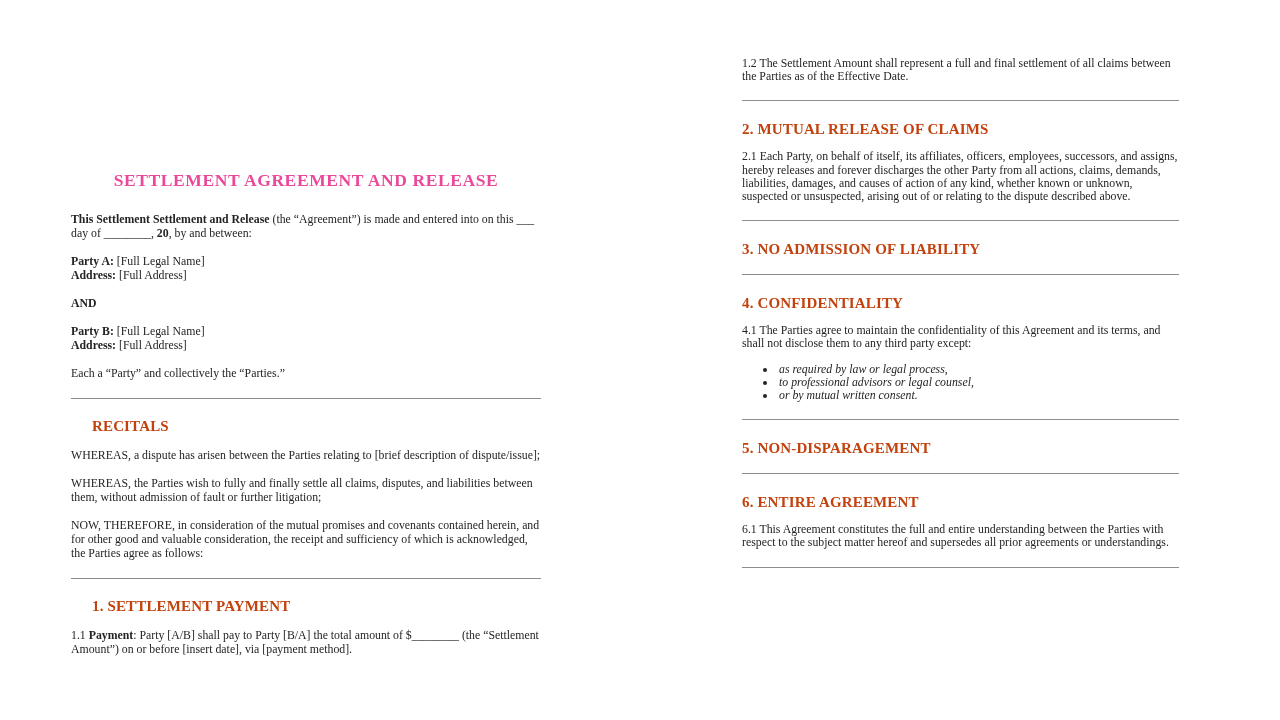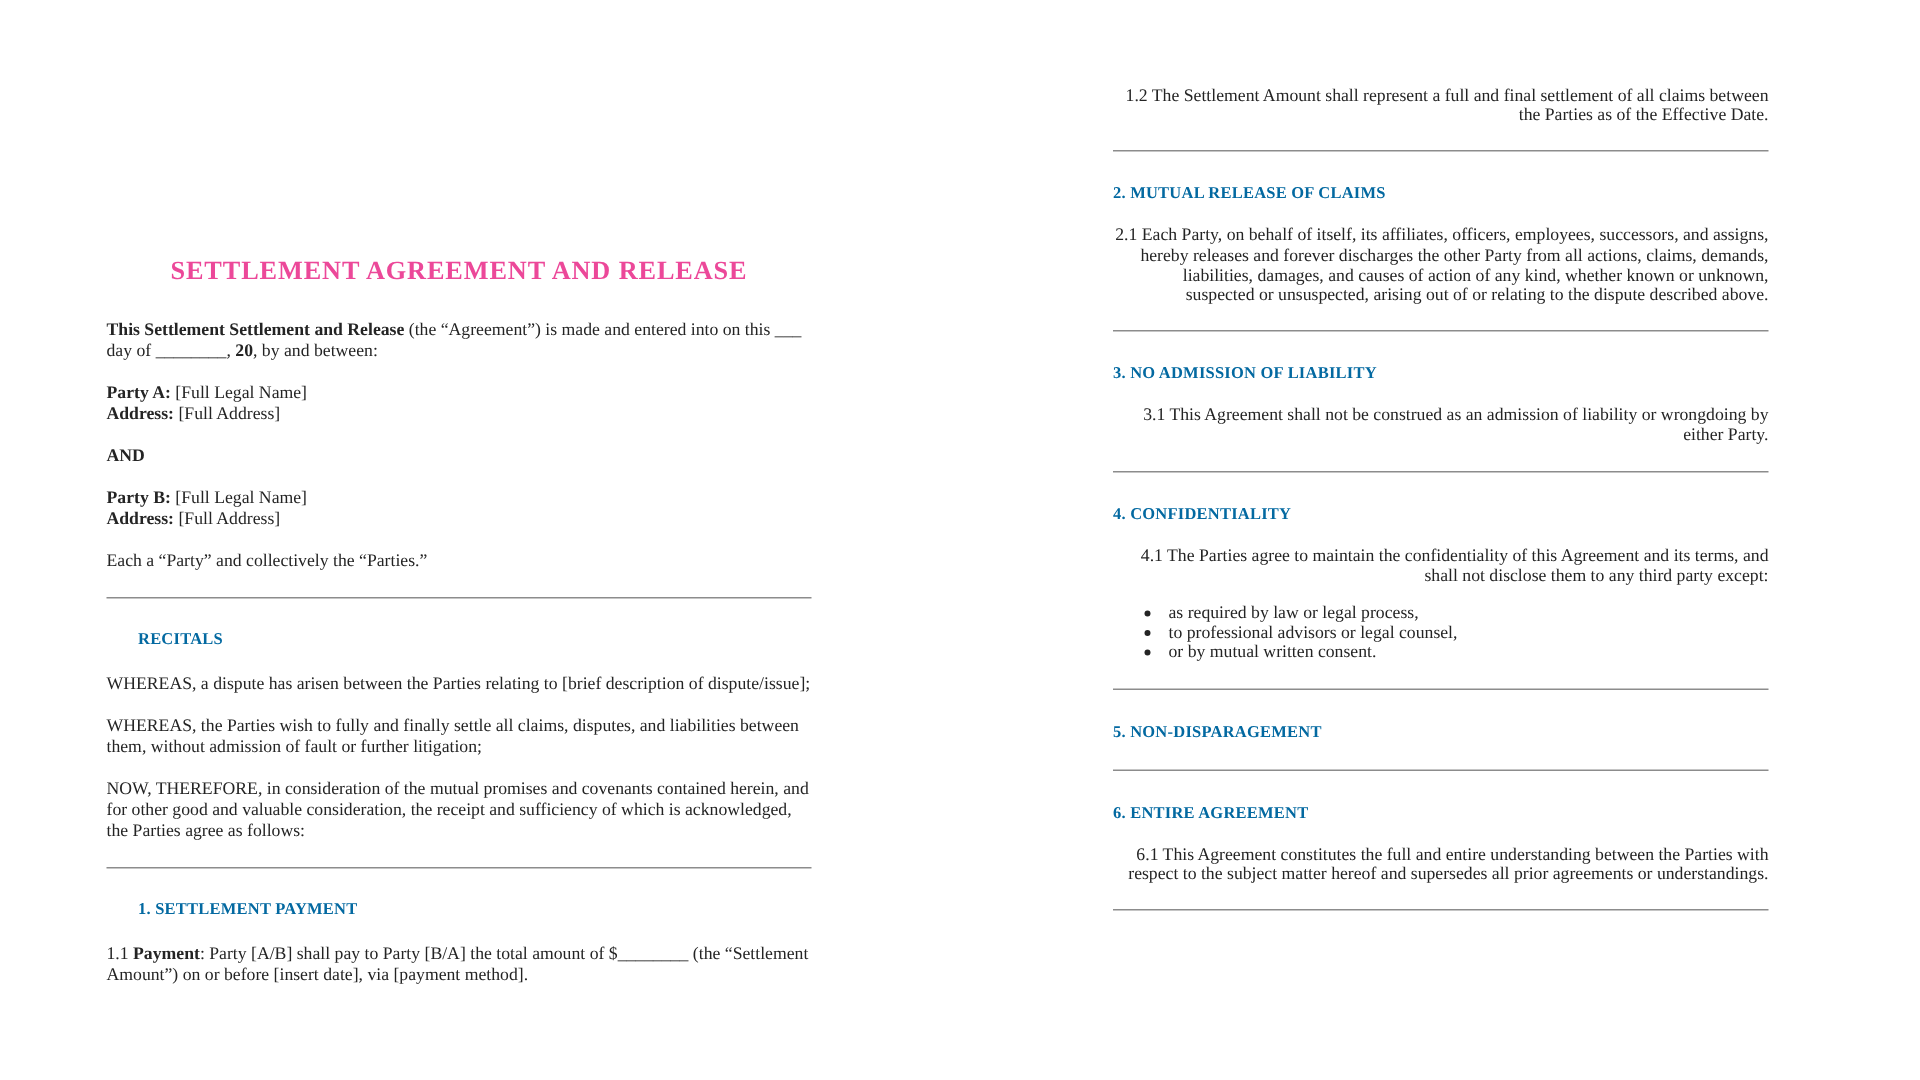--- a/index.html
+++ b/index.html
@@ -32,42 +32,42 @@
     line-height: 20px;
   }
   .para {
     font-size: 11.8px;
     line-height: 14px;
     margin: 0 0 14px 0;
   }
   .col-right .para {
     line-height: 13.2px;
     margin-bottom: 12px;
-    text-align: right;
   }
   .sec-heading {
-    font-size: 11px;
+    font-size: 15px;
     font-weight: 700;
     line-height: 15px;
     letter-spacing: 0.15px;
-    color: #0369a1;
+    color: #c2410c;
     margin: 0 0 13px 0;
   }
   .col-left .sec-heading { margin-bottom: 14px; margin-left: 21px; }
   .rule {
     border: 0;
     border-top: 1.4px solid #8c8c8c;
     margin: 17px 0 21px 0;
   }
   .col-left .rule { margin: 18px 0 20px 0; }
   .bullets {
     margin: 0 0 12px 0;
     padding: 0 0 0 35px;
     font-size: 11.8px;
     line-height: 13.2px;
+    font-style: italic;
   }
   .bullets li { padding-left: 2px; }
   .b { font-weight: 700; }
 </style>
 </head>
 <body>
 
 <div class="page-canvas">
 
   <div class="col col-left">
@@ -109,21 +109,20 @@
     <hr class="rule">
 
     <h2 class="sec-heading">2. MUTUAL RELEASE OF CLAIMS</h2>
 
     <p class="para">2.1 Each Party, on behalf of itself, its affiliates, officers, employees, successors, and assigns, hereby releases and forever discharges the other Party from all actions, claims, demands, liabilities, damages, and causes of action of any kind, whether known or unknown, suspected or unsuspected, arising out of or relating to the dispute described above.</p>
 
     <hr class="rule">
 
     <h2 class="sec-heading">3. NO ADMISSION OF LIABILITY</h2>
 
-    <p class="para">3.1 This Agreement shall not be construed as an admission of liability or wrongdoing by either Party.</p>
 
     <hr class="rule">
 
     <h2 class="sec-heading">4. CONFIDENTIALITY</h2>
 
     <p class="para">4.1 The Parties agree to maintain the confidentiality of this Agreement and its terms, and shall not disclose them to any third party except:</p>
 
     <ul class="bullets">
       <li>as required by law or legal process,</li>
       <li>to professional advisors or legal counsel,</li>

